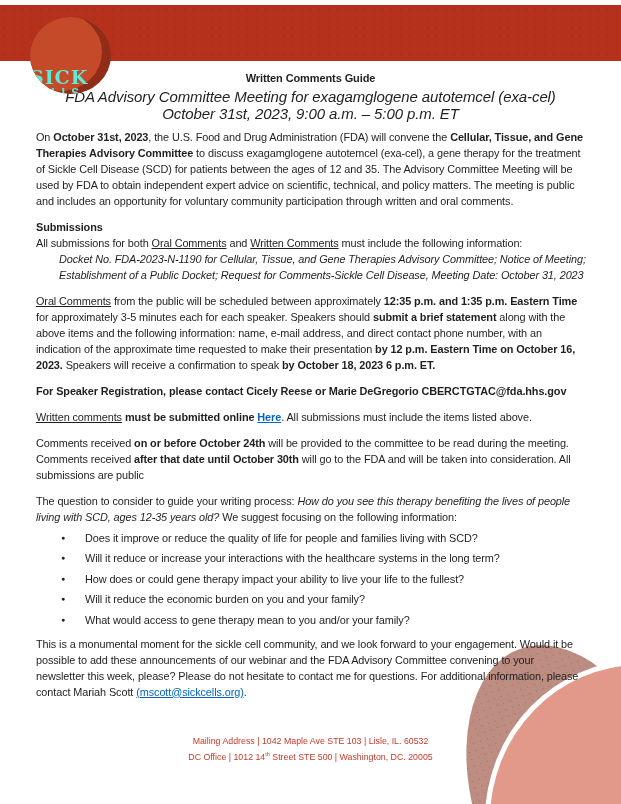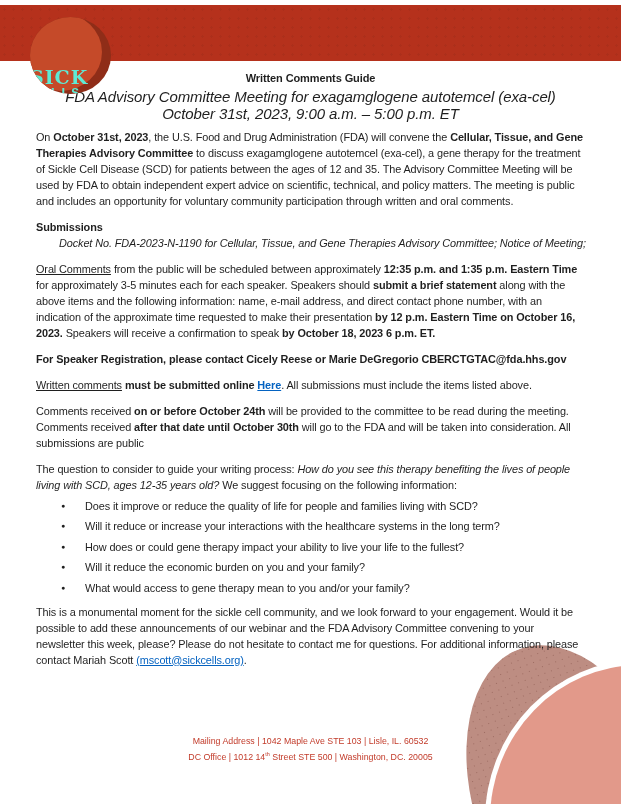--- a/index.html
+++ b/index.html
@@ -67,23 +67,25 @@
 
     <div class="doc-header">
       <div class="doc-title">Written Comments Guide</div>
       <div class="doc-sub">FDA Advisory Committee Meeting for exagamglogene autotemcel (exa-cel)</div>
       <div class="doc-sub">October 31st, 2023, 9:00 a.m. – 5:00 p.m. ET</div>
     </div>
 
     <p class="para"><span>On </span><span class="seg-b">October 31st, 2023</span><span>, the U.S. Food and Drug Administration (FDA) will convene the </span><span class="seg-b">Cellular, Tissue, and Gene Therapies Advisory Committee</span><span> to discuss exagamglogene autotemcel (exa-cel), a gene therapy for the treatment of Sickle Cell Disease (SCD) for patients between the ages of 12 and 35. The Advisory Committee Meeting will be used by FDA to obtain independent expert advice on scientific, technical, and policy matters. The meeting is public and includes an opportunity for voluntary community participation through written and oral comments.</span></p>
 
     <div class="h">Submissions</div>
+    <p class="para m0 nowrap"><span>All submissions for both </span><span class="seg-u">Oral Comments</span><span> and </span><span class="seg-u">Written Comments</span><span> must include the following information:</span></p>
 
     <div class="docket">
       <div class="nowrap">Docket No. FDA-2023-N-1190 for Cellular, Tissue, and Gene Therapies Advisory Committee; Notice of Meeting;</div>
+      <div class="nowrap">Establishment of a Public Docket; Request for Comments-Sickle Cell Disease, Meeting Date: October 31, 2023</div>
     </div>
 
     <p class="para"><span class="seg-u">Oral Comments</span><span> from the public will be scheduled between approximately </span><span class="seg-b">12:35 p.m. and 1:35 p.m. Eastern Time</span><span> for approximately 3-5 minutes each for each speaker. Speakers should </span><span class="seg-b">submit a brief statement</span><span> along with the above items and the following information: name, e-mail address, and direct contact phone number, with an indication of the approximate time requested to make their presentation </span><span class="seg-b">by 12 p.m. Eastern Time on October 16, 2023.</span><span> Speakers will receive a confirmation to speak </span><span class="seg-b">by October 18, 2023 6 p.m. ET.</span></p>
 
     <p class="para nowrap"><span class="seg-b">For Speaker Registration, please contact Cicely Reese or Marie DeGregorio CBERCTGTAC@fda.hhs.gov</span></p>
 
     <p class="para nowrap"><span class="seg-u">Written comments</span><span> </span><span class="seg-b">must be submitted online</span><span> </span><span class="seg-b seg-lnk">Here</span><span>. All submissions must include the items listed above.</span></p>
 
     <p class="para"><span>Comments received </span><span class="seg-b">on or before October 24th</span><span> will be provided to the committee to be read during the meeting. Comments received </span><span class="seg-b">after that date until October 30th</span><span> will go to the FDA and will be taken into consideration. All submissions are public</span></p>
 

